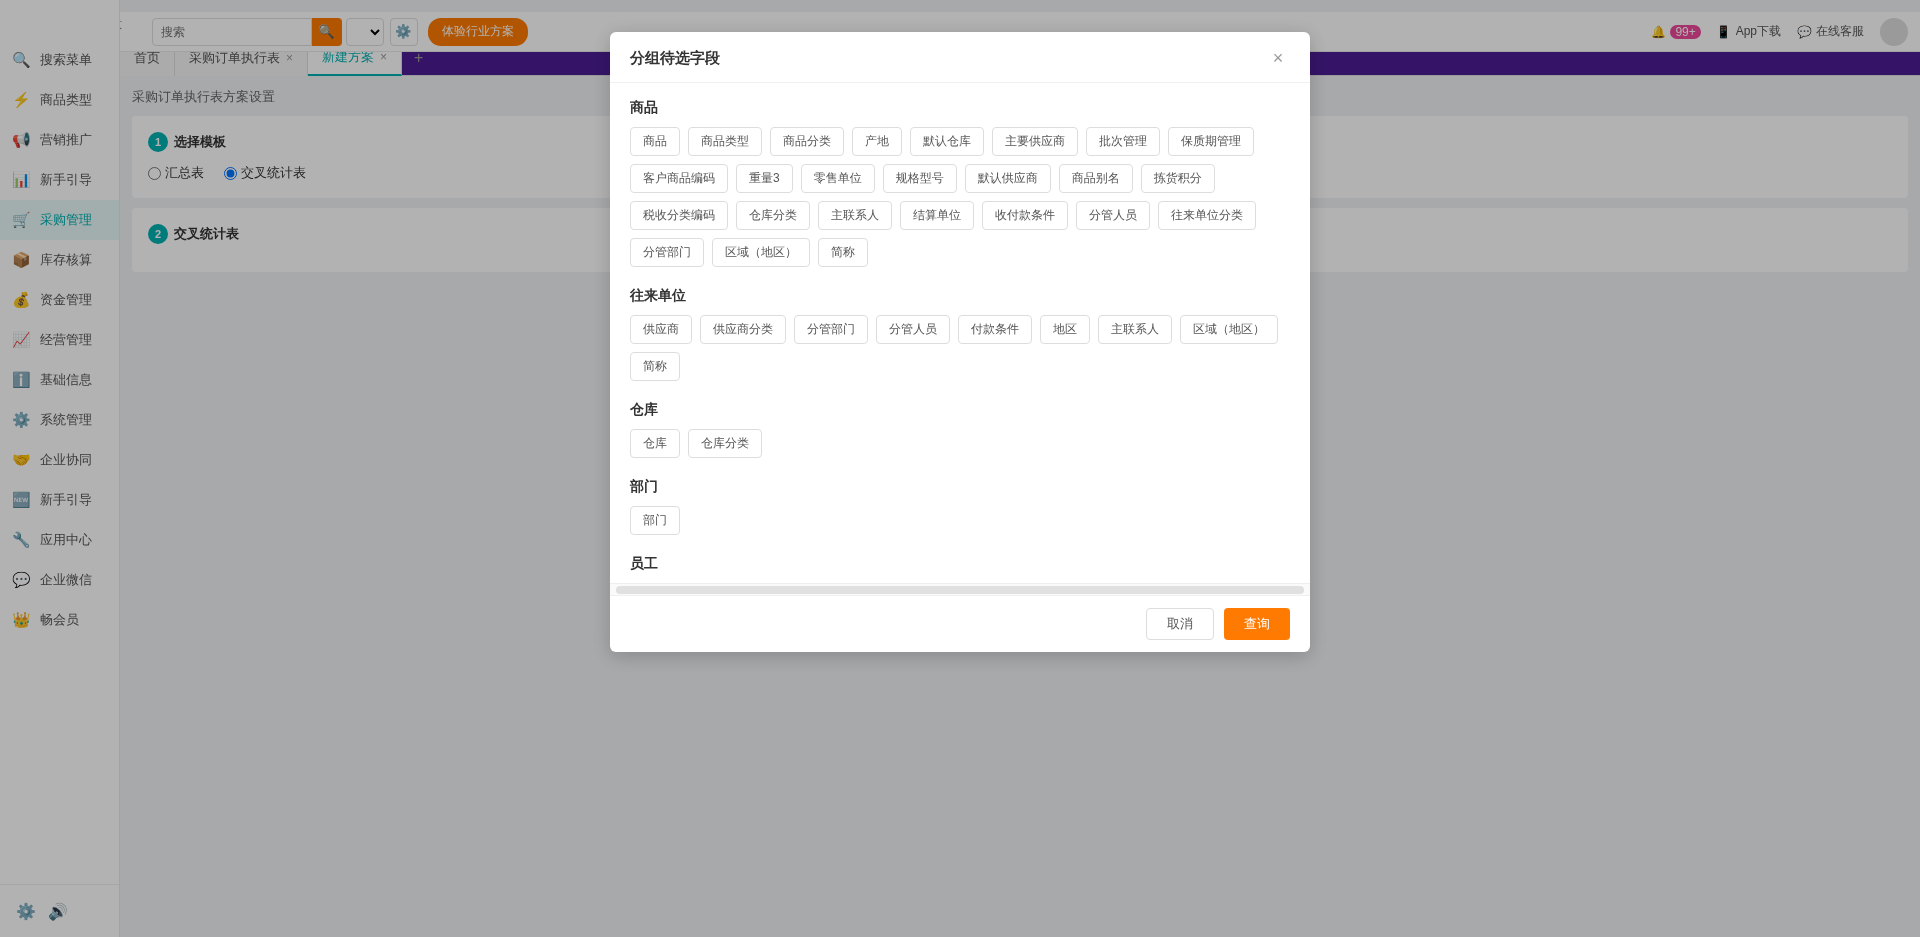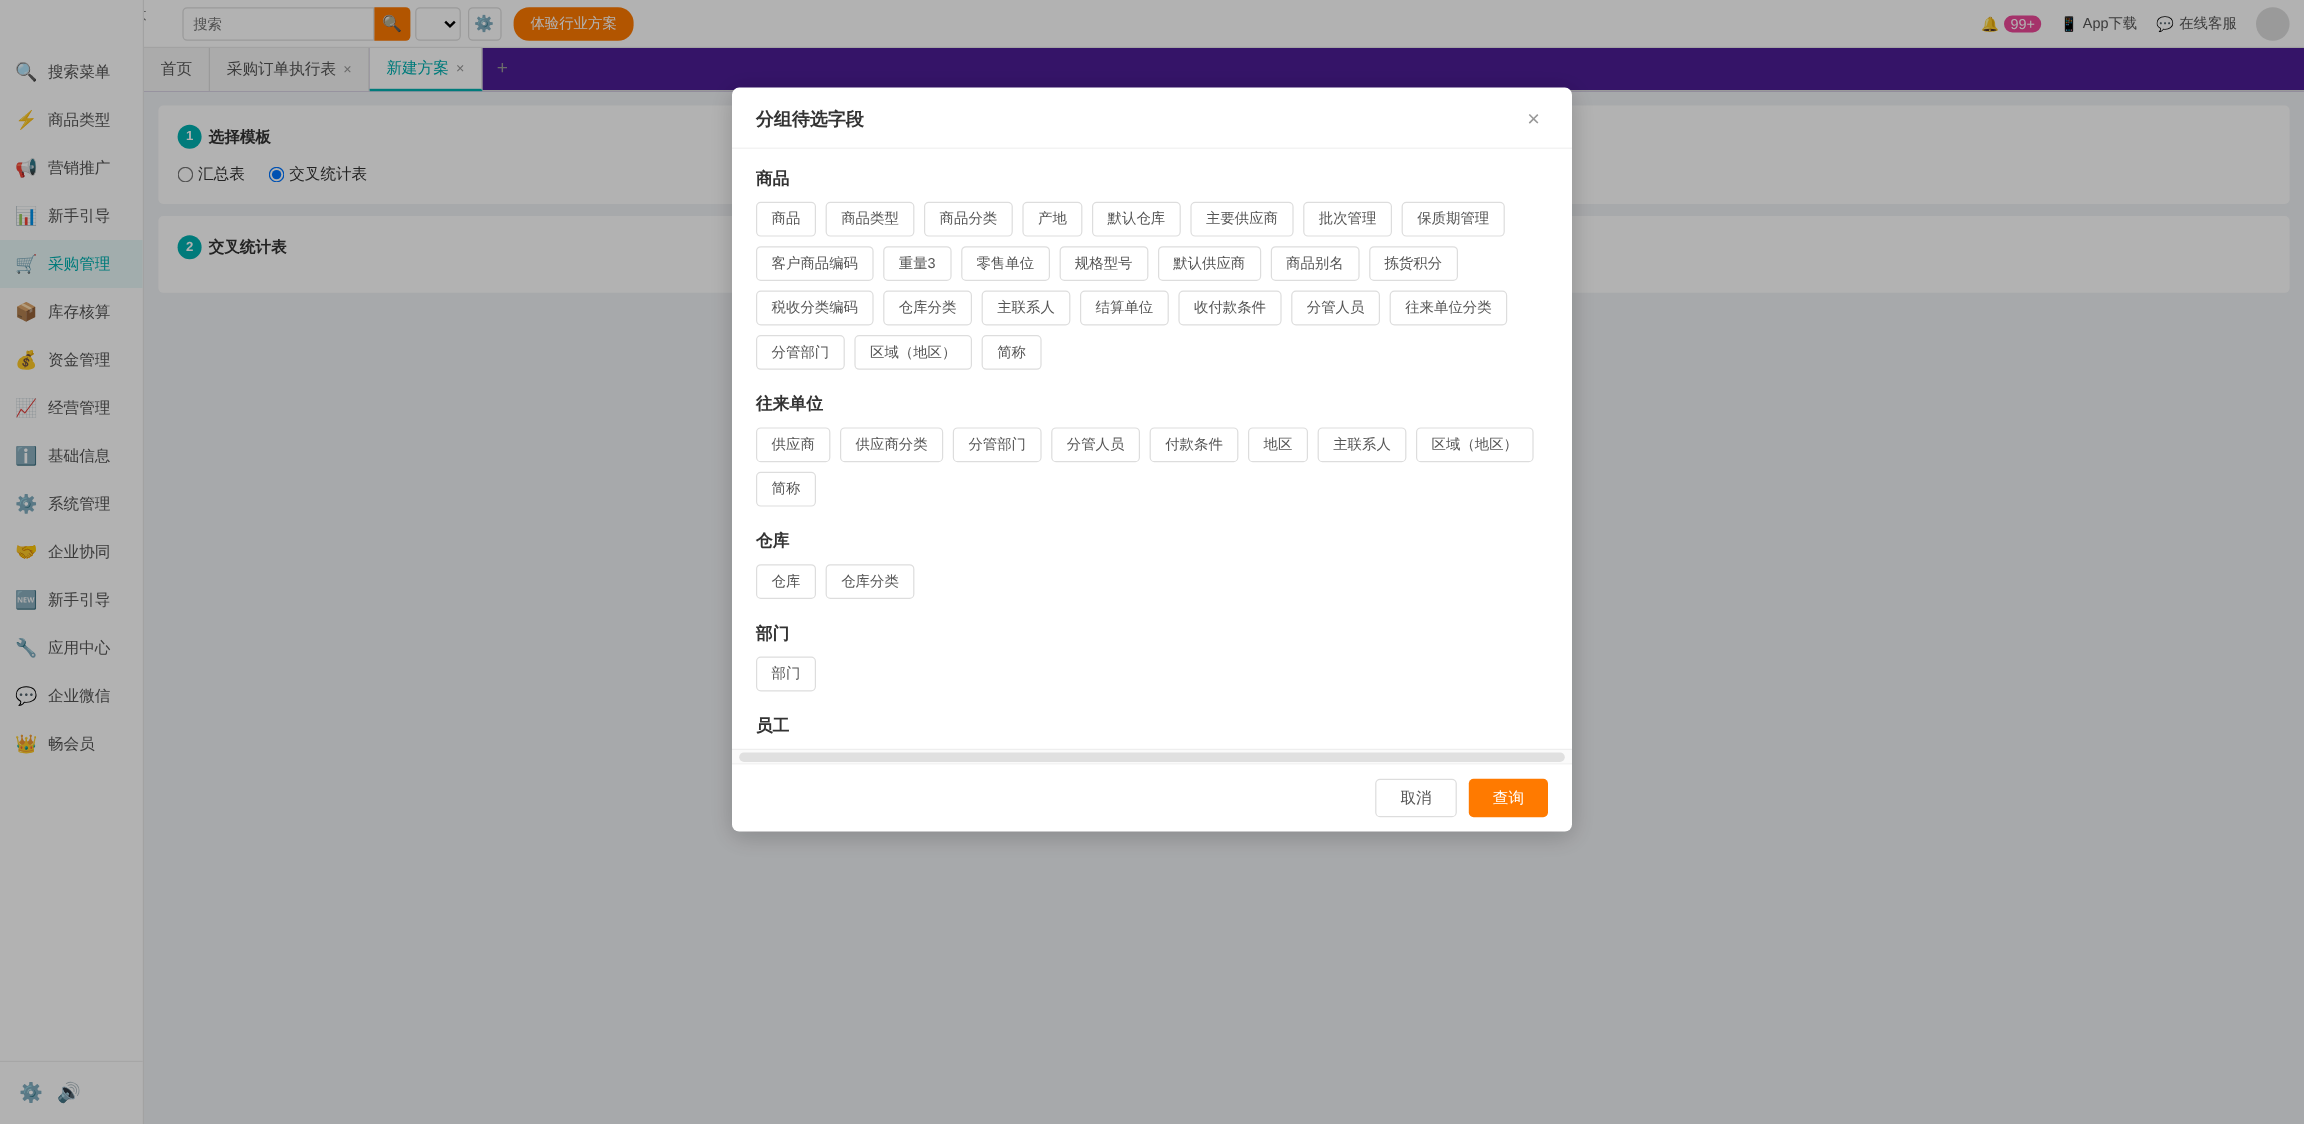--- a/index.html
+++ b/index.html
@@ -6,21 +6,21 @@
     body { font-family: 'Microsoft YaHei', Arial, sans-serif; font-size: 13px; background: #f0f2f5; color: #333; overflow: hidden; }
 
     
     .top-header {
       height: 40px;
       background: #fff;
       display: flex;
       align-items: center;
       padding: 0 12px;
       border-bottom: 1px solid #e8e8e8;
-      position: fixed; top: 0; left: 0; right: 0; z-index: 100;
+      position: fixed; top: 12px; left: 0; right: 0; z-index: 100;
     }
     .logo-area {
       display: flex; align-items: center; width: 120px;
     }
     .logo-icon {
       width: 32px; height: 32px; background: #ff7a00; border-radius: 50%;
       display: flex; align-items: center; justify-content: center;
       color: white; font-weight: bold; font-size: 14px; margin-right: 6px;
     }
     .logo-text { font-size: 12px; color: #666; line-height: 1.2; }
@@ -133,21 +133,21 @@
     }
     .radio-group { display: flex; gap: 20px; align-items: center; }
     .radio-item { display: flex; align-items: center; gap: 4px; font-size: 13px; cursor: pointer; }
     .radio-item input { cursor: pointer; }
 
     
     .modal-overlay {
       position: fixed; top: 0; left: 0; right: 0; bottom: 0;
       background: rgba(0,0,0,0.3); z-index: 200;
       display: flex; align-items: flex-start; justify-content: center;
-      padding-top: 73px;
+      padding-top: 32px;
     }
     .modal {
       background: white; border-radius: 6px; width: 700px; max-height: 620px;
       display: flex; flex-direction: column; position: relative;
       box-shadow: 0 4px 20px rgba(0,0,0,0.2);
     }
     .modal-header {
       display: flex; align-items: center; justify-content: space-between;
       padding: 14px 20px 12px; border-bottom: 1px solid #f0f0f0;
       flex-shrink: 0;
@@ -318,20 +318,21 @@
     <span class="tab-close">×</span>
   </div>
   <div class="tab-item active">
     <span>新建方案</span>
     <span class="tab-close">×</span>
   </div>
   <span class="tab-add">+</span>
 </div>
 
 <div class="main-content">
+  <div class="page-title">采购订单执行表方案设置</div>
   <div class="form-section">
     <div class="step-label">
       <div class="step-num">1</div>
       <span>选择模板</span>
     </div>
     <div class="radio-group">
       <label class="radio-item">
         <input type="radio" name="template" style="">
         <span>汇总表</span>
       </label>

